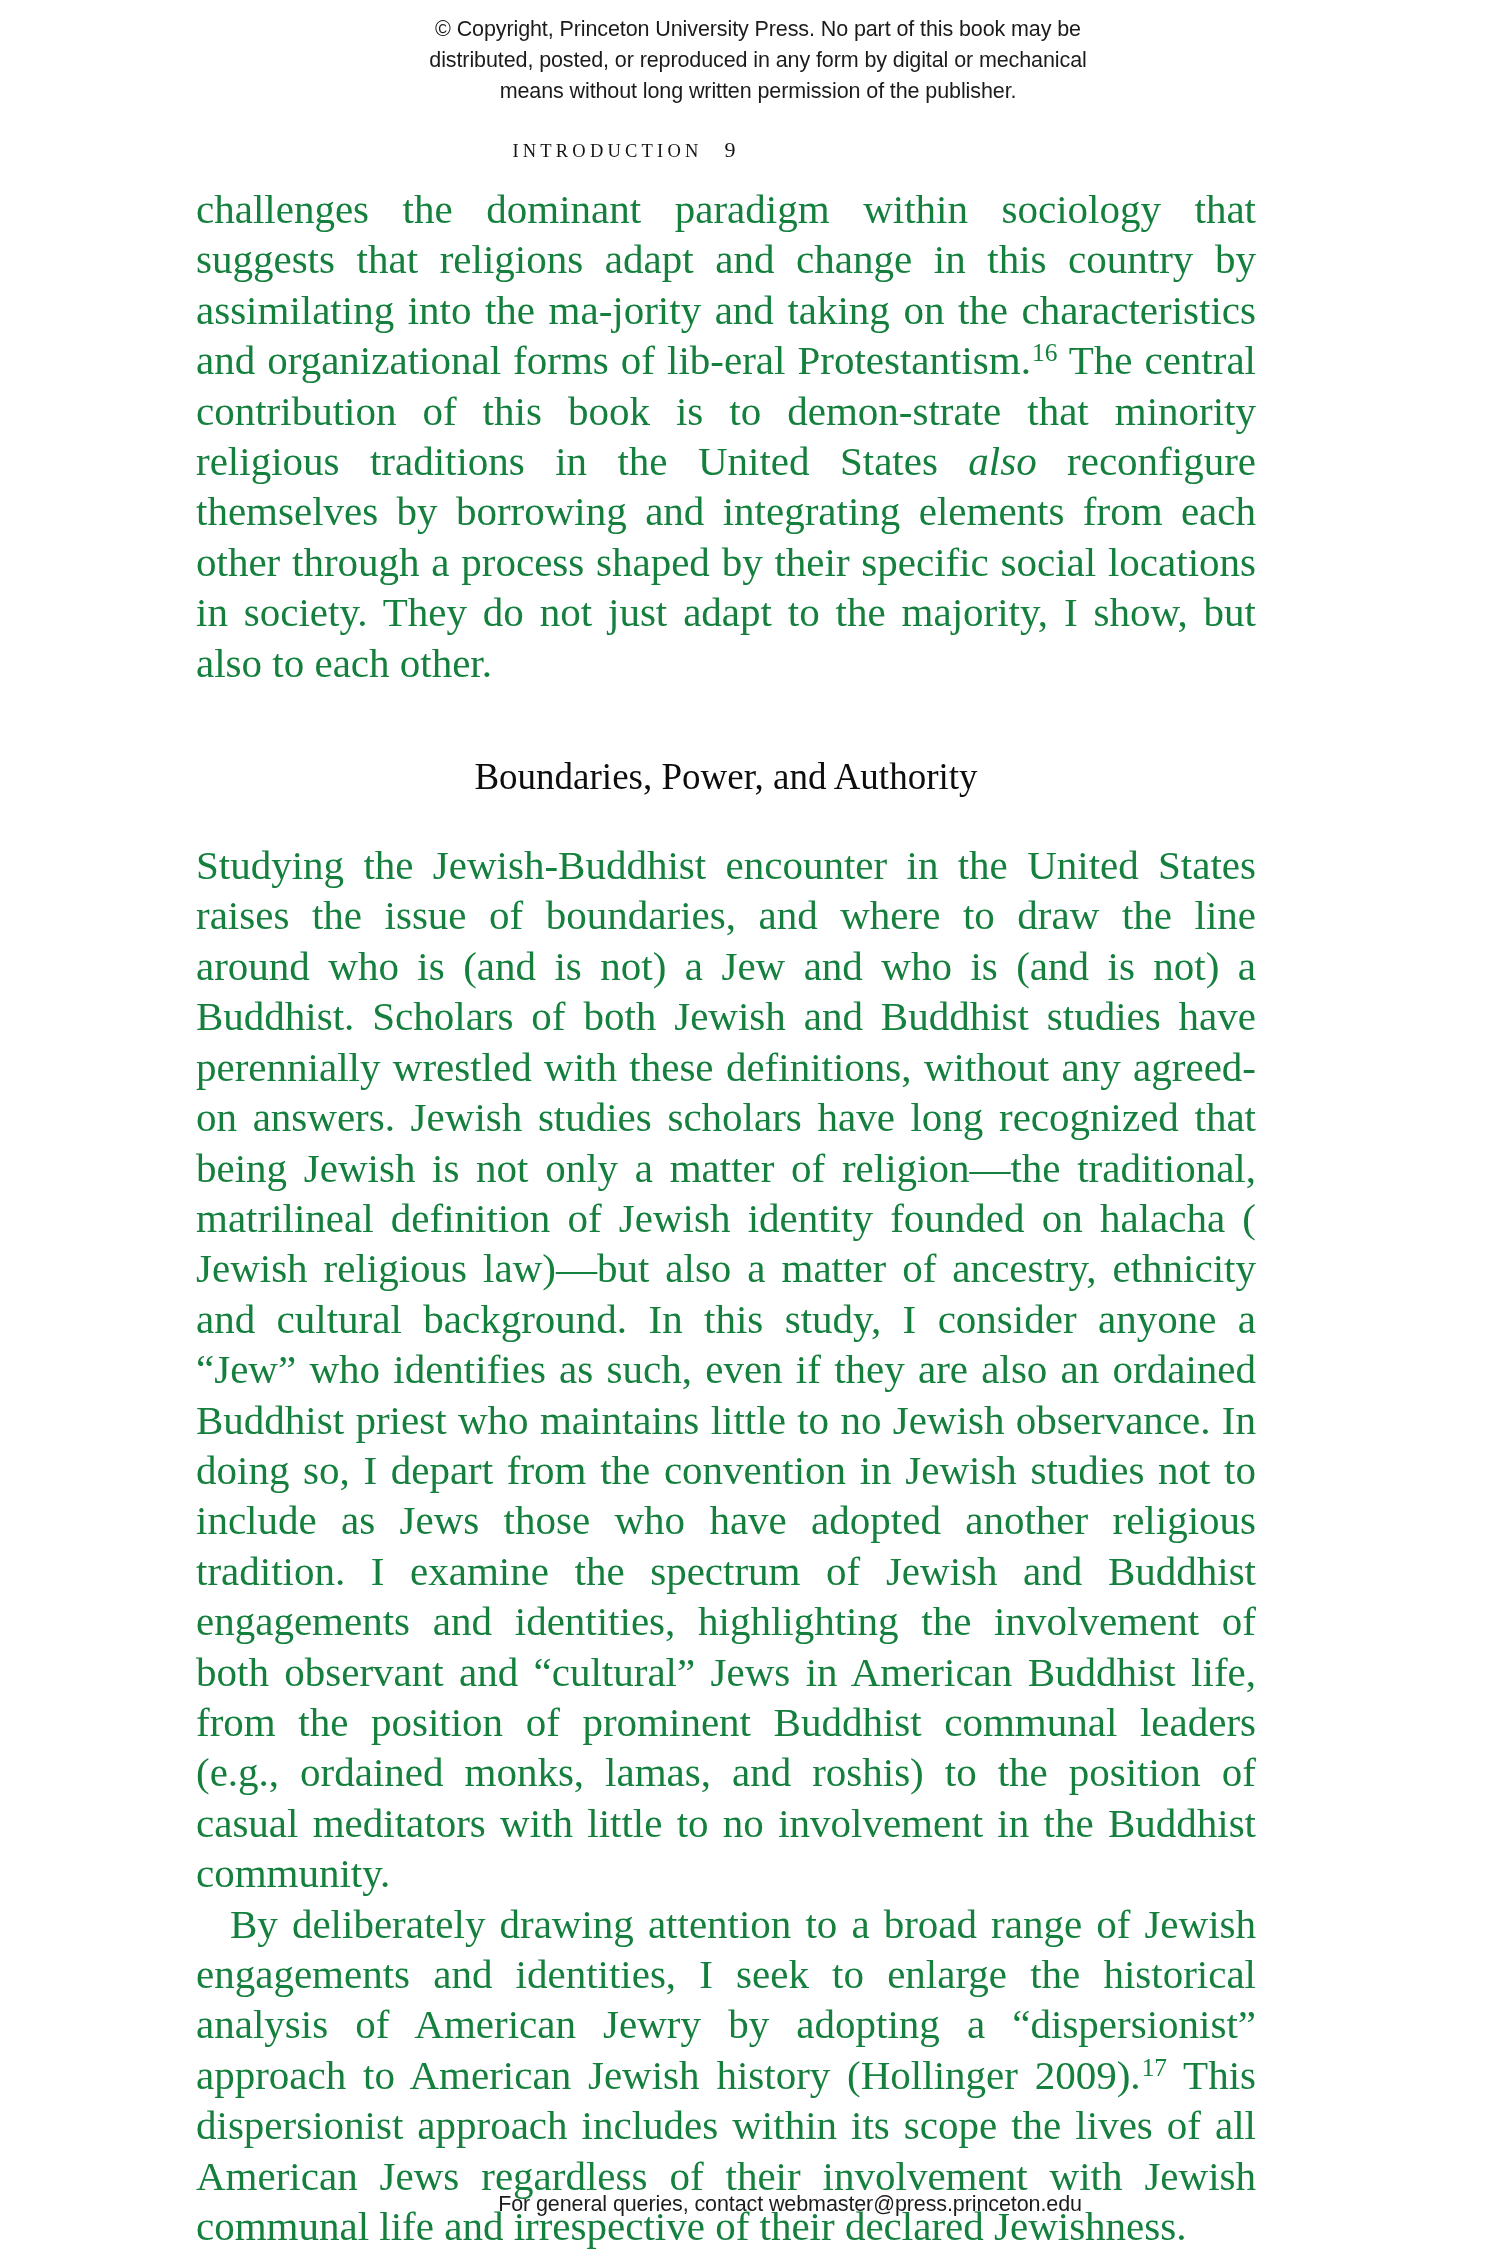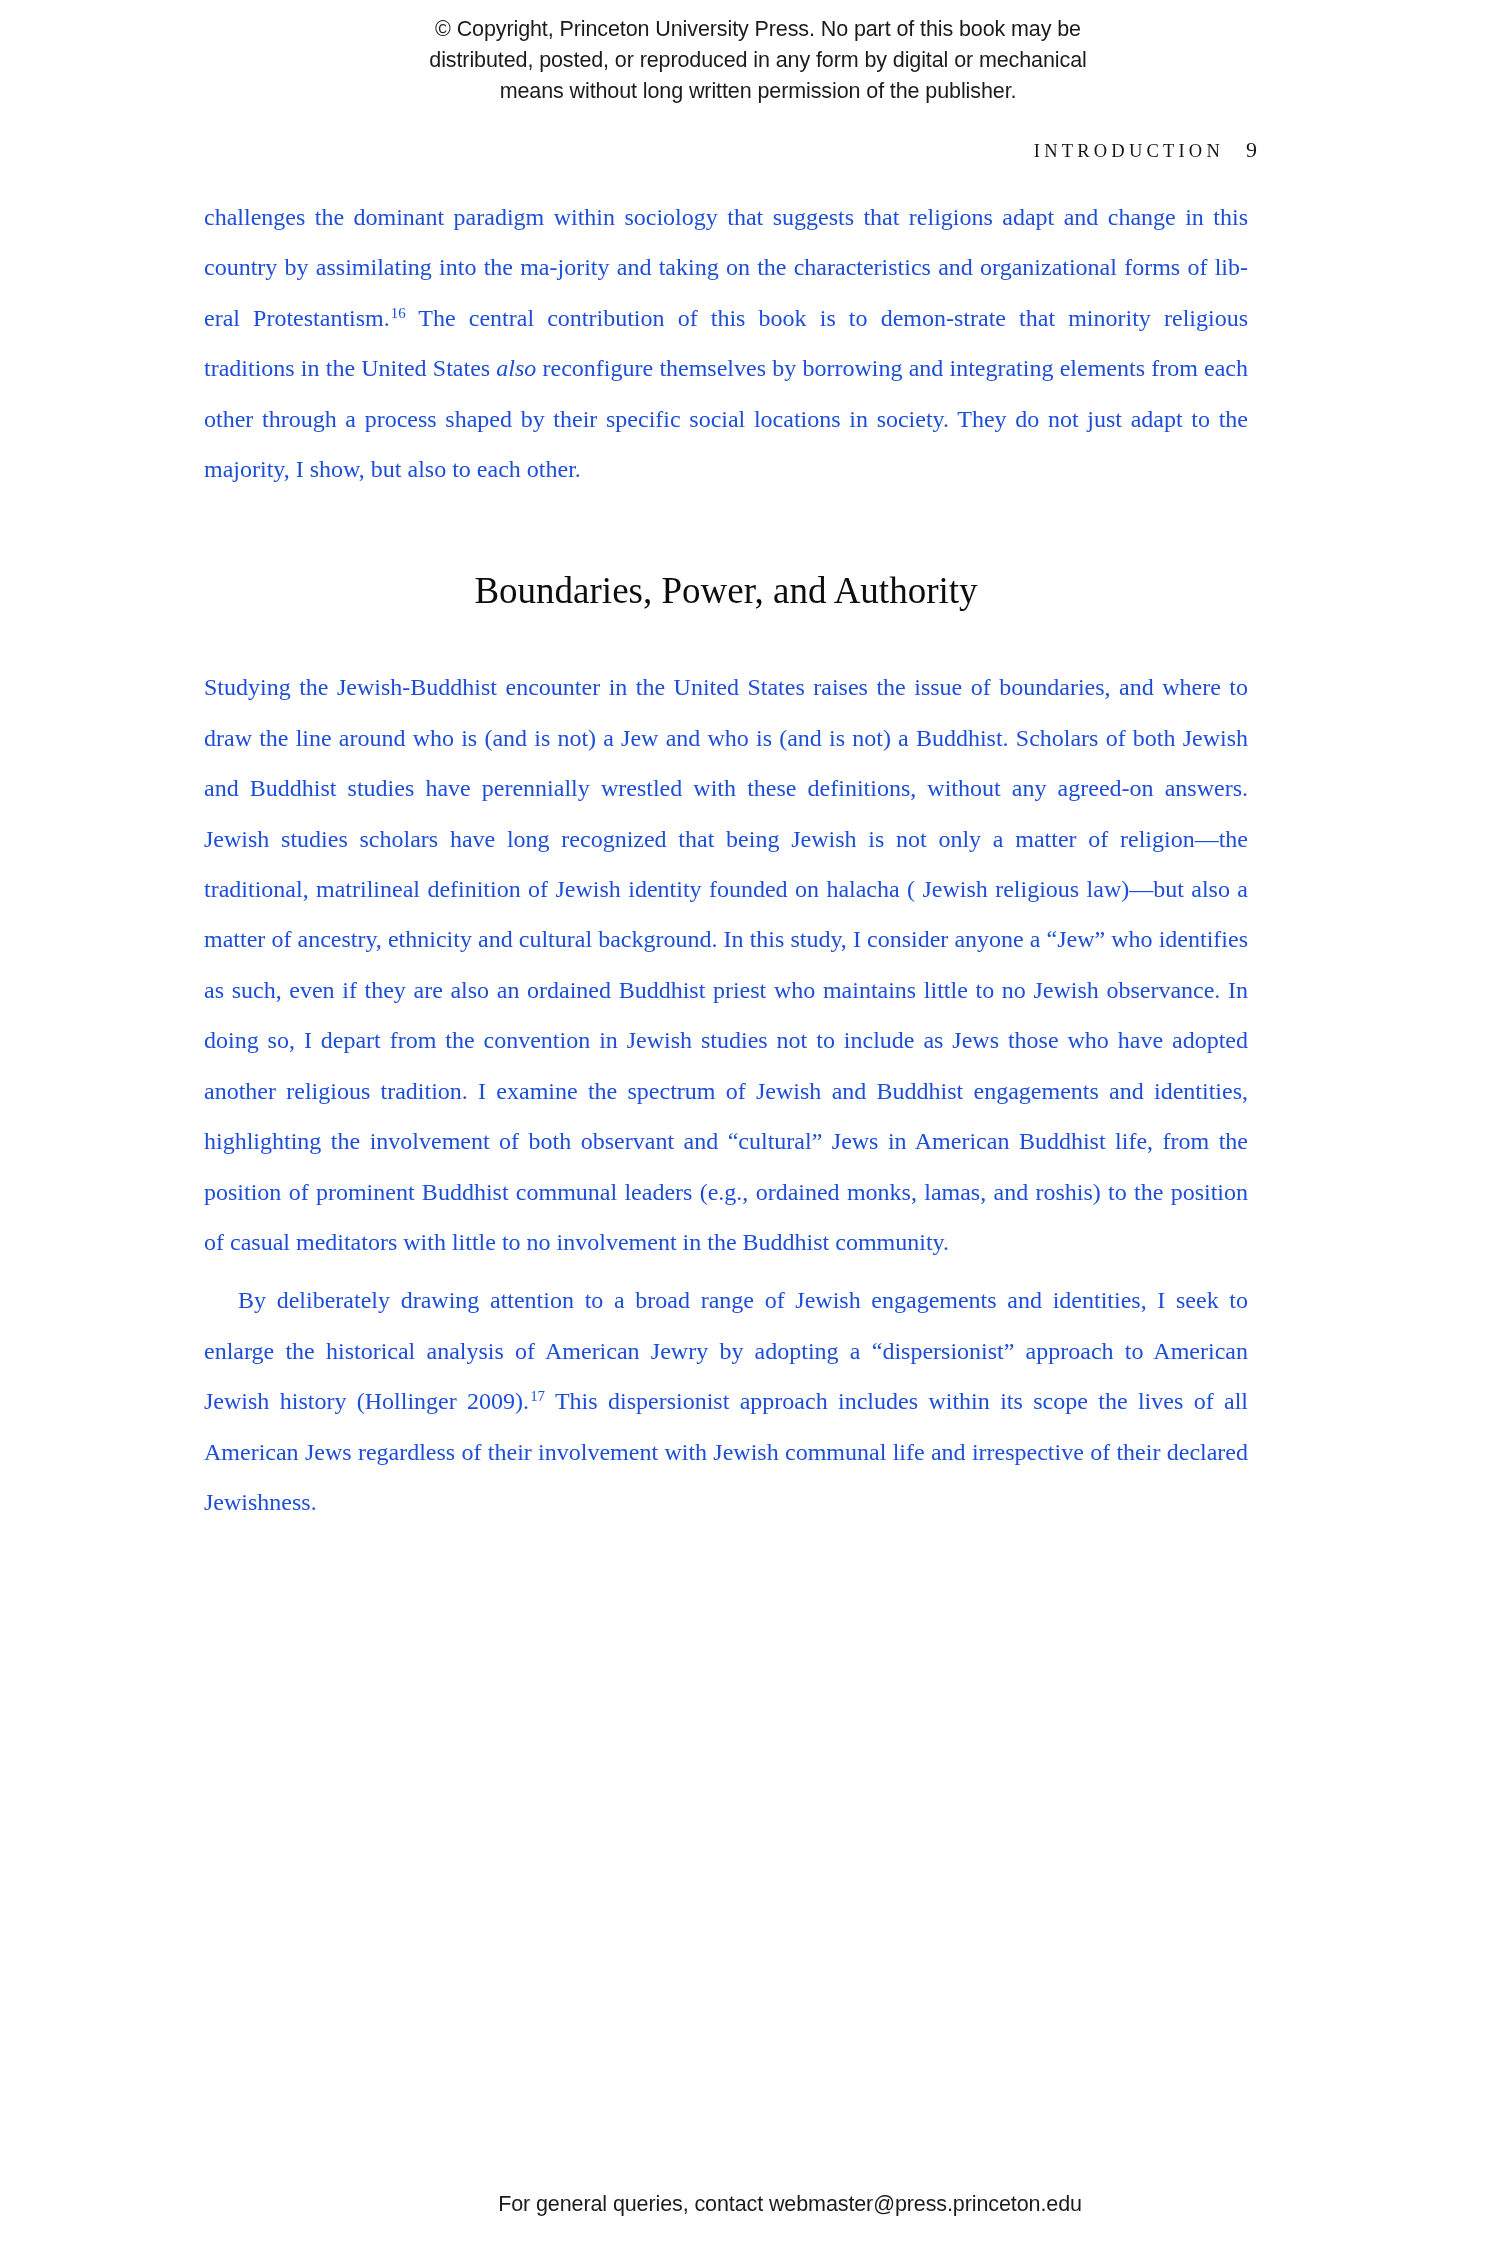--- a/index.html
+++ b/index.html
@@ -31,24 +31,24 @@
   }
   .copyright-notice .cn-line {
     display: block;
     white-space: nowrap;
     padding-left: 16px;
   }
 
   
   .running-head {
     position: absolute;
-    left: 17px;
+    left: 4px;
     top: 137px;
     width: 1240px;
-    text-align: right;
+    text-align: center;
     font-family: "Liberation Serif", "DejaVu Serif", serif;
     font-size: 19px;
     color: #141414;
   }
   .running-head .rh-title {
     letter-spacing: 4.2px;
     font-variant: small-caps;
     text-transform: uppercase;
     font-size: 18.5px;
   }
@@ -62,25 +62,25 @@
   
   .textblock {
     position: absolute;
     left: 196px;
     top: 184px;
     width: 1060px;
   }
 
   .body-par {
     font-family: "Liberation Serif", "DejaVu Serif", serif;
-    font-size: 24px;
+    font-size: 41px;
     line-height: 50.4px;
-    color: #1d4ed8;
+    color: #15803d;
     text-align: justify;
-    margin: 8px;
+    margin: 0;
     -webkit-hyphens: manual;
     hyphens: manual;
   }
   .body-par.indent {
     text-indent: 34px;
     font-family: Liberation Serif, serif;
   }
   .body-par em {
     font-style: italic;
   }

